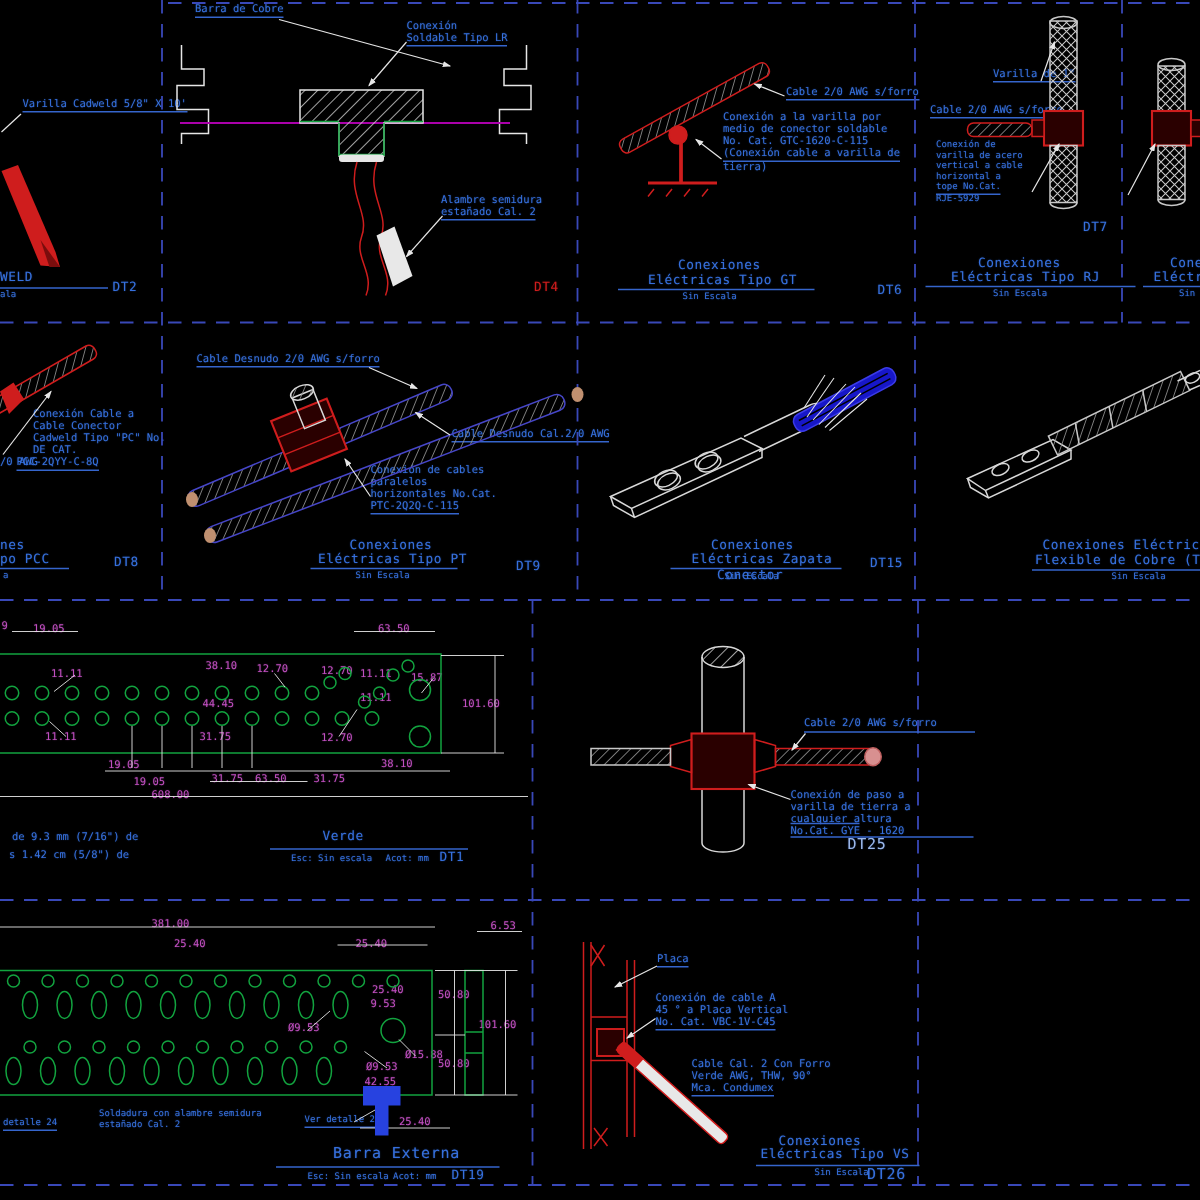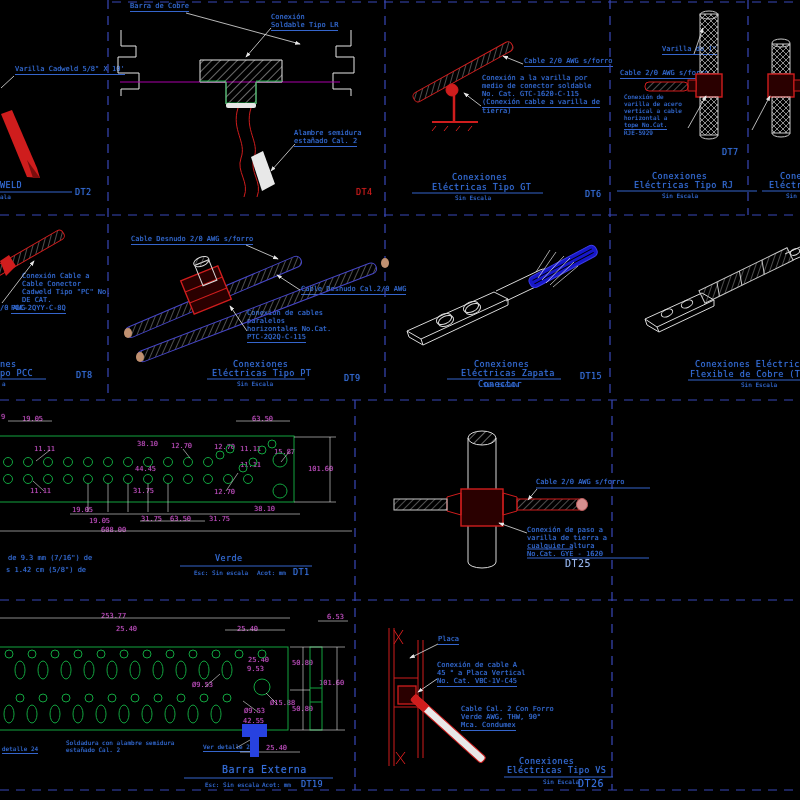--- a/index.html
+++ b/index.html
@@ -126,21 +126,21 @@
     <div class="lb s6" style="left:257px;top:570px">Acot: mm</div>
     <div class="lb t8" style="left:293px;top:568px">DT1</div>
 
     <div class="lb" style="left:536px;top:479px">Cable 2/0 AWG s/forro</div>
     <div class="lb" style="left:527px;top:527px">Conexión de paso a</div>
     <div class="lb" style="left:527px;top:535px">varilla de tierra a</div>
     <div class="lb" style="left:527px;top:543px">cualquier altura</div>
     <div class="lb" style="left:527px;top:551px">No.Cat. GYE - 1620</div>
     <div class="lb t10 lt" style="left:565px;top:559px">DT25</div>
 
-    <div class="dm" style="left:101px;top:613px">253.77</div>
+    <div class="dm" style="left:101px;top:613px">381.00</div>
     <div class="dm" style="left:116px;top:626px">25.40</div>
     <div class="dm" style="left:237px;top:626px">25.40</div>
     <div class="dm" style="left:327px;top:614px">6.53</div>
     <div class="dm" style="left:248px;top:657px">25.40</div>
     <div class="dm" style="left:247px;top:666px">9.53</div>
     <div class="dm" style="left:192px;top:682px">Ø9.53</div>
     <div class="dm" style="left:244px;top:708px">Ø9.53</div>
     <div class="dm" style="left:270px;top:700px">Ø15.88</div>
     <div class="dm" style="left:292px;top:660px">50.80</div>
     <div class="dm" style="left:292px;top:706px">50.80</div>

